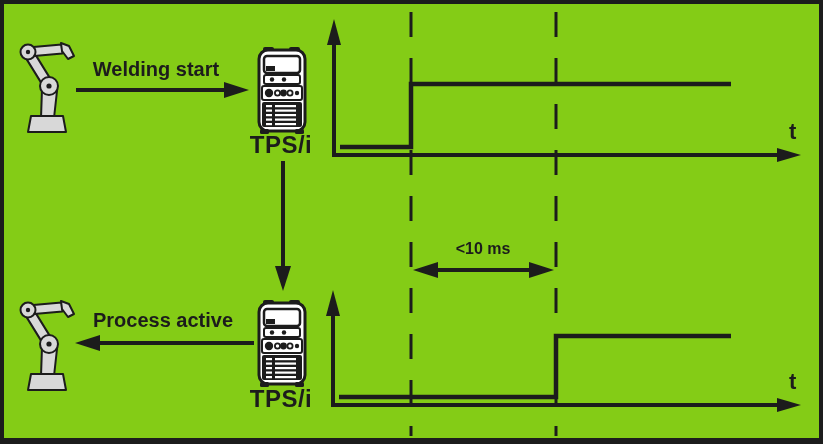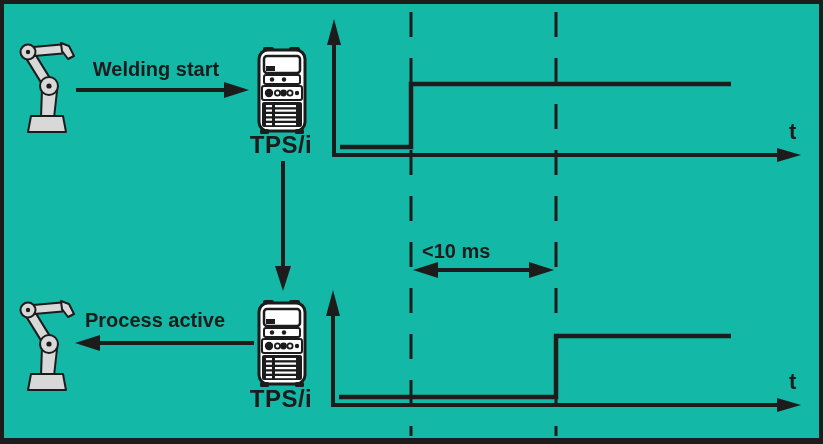--- a/index.html
+++ b/index.html
@@ -1,19 +1,19 @@
 <!DOCTYPE html>
 <html><head>
 <meta charset="utf-8">
 <style>
   html,body{margin:0;padding:0;background:#ffffff;}
   .stage{
     position:relative;
     width:823px;height:444px;
-    background:#14b8a6;
+    background:#84cc16;
     font-family:"Liberation Sans", sans-serif;
     color:#1c1c1c;
     overflow:hidden;
   }
   .border-frame{
     position:absolute;inset:0;
     border:4px solid #1c1c1c;
     border-bottom-width:6px;
     pointer-events:none;
     z-index:6;
@@ -22,21 +22,21 @@
   .icon{position:absolute;z-index:2;}
   .lbl{
     position:absolute;z-index:3;
     font-weight:700;
     color:#1c1c1c;
     white-space:nowrap;
   }
   .msg{font-size:20px;text-align:center;}
   .dev{font-size:24px;text-align:center;letter-spacing:0.5px;}
   .axis{font-size:22px;}
-  .delay{font-size:20px;}
+  .delay{font-size:16px;text-align:center;}
 </style>
 </head>
 <body>
 
 <div class="stage">
   <div class="border-frame"></div>
 
   <svg class="overlay" viewBox="0 0 823 444">
 
     <g stroke="#1c1c1c" stroke-width="3" stroke-dasharray="25 21">
@@ -175,18 +175,18 @@
   </svg>
 
   <div class="lbl msg" style="left:80px;top:58px;width:152px;">Welding start</div>
 
   <div class="lbl dev" style="left:249px;top:131px;width:64px;">TPS/i</div>
 
   <div class="lbl axis" style="left:789px;top:119px;">t</div>
 
   <div class="lbl delay" style="left:422px;top:240px;width:122px;">&lt;10 ms</div>
 
-  <div class="lbl msg" style="left:72px;top:309px;width:166px;">Process active</div>
+  <div class="lbl msg" style="left:80px;top:309px;width:166px;">Process active</div>
 
   <div class="lbl dev" style="left:249px;top:385px;width:64px;">TPS/i</div>
 
   <div class="lbl axis" style="left:789px;top:369px;">t</div>
 </div>
 
 </body></html>

